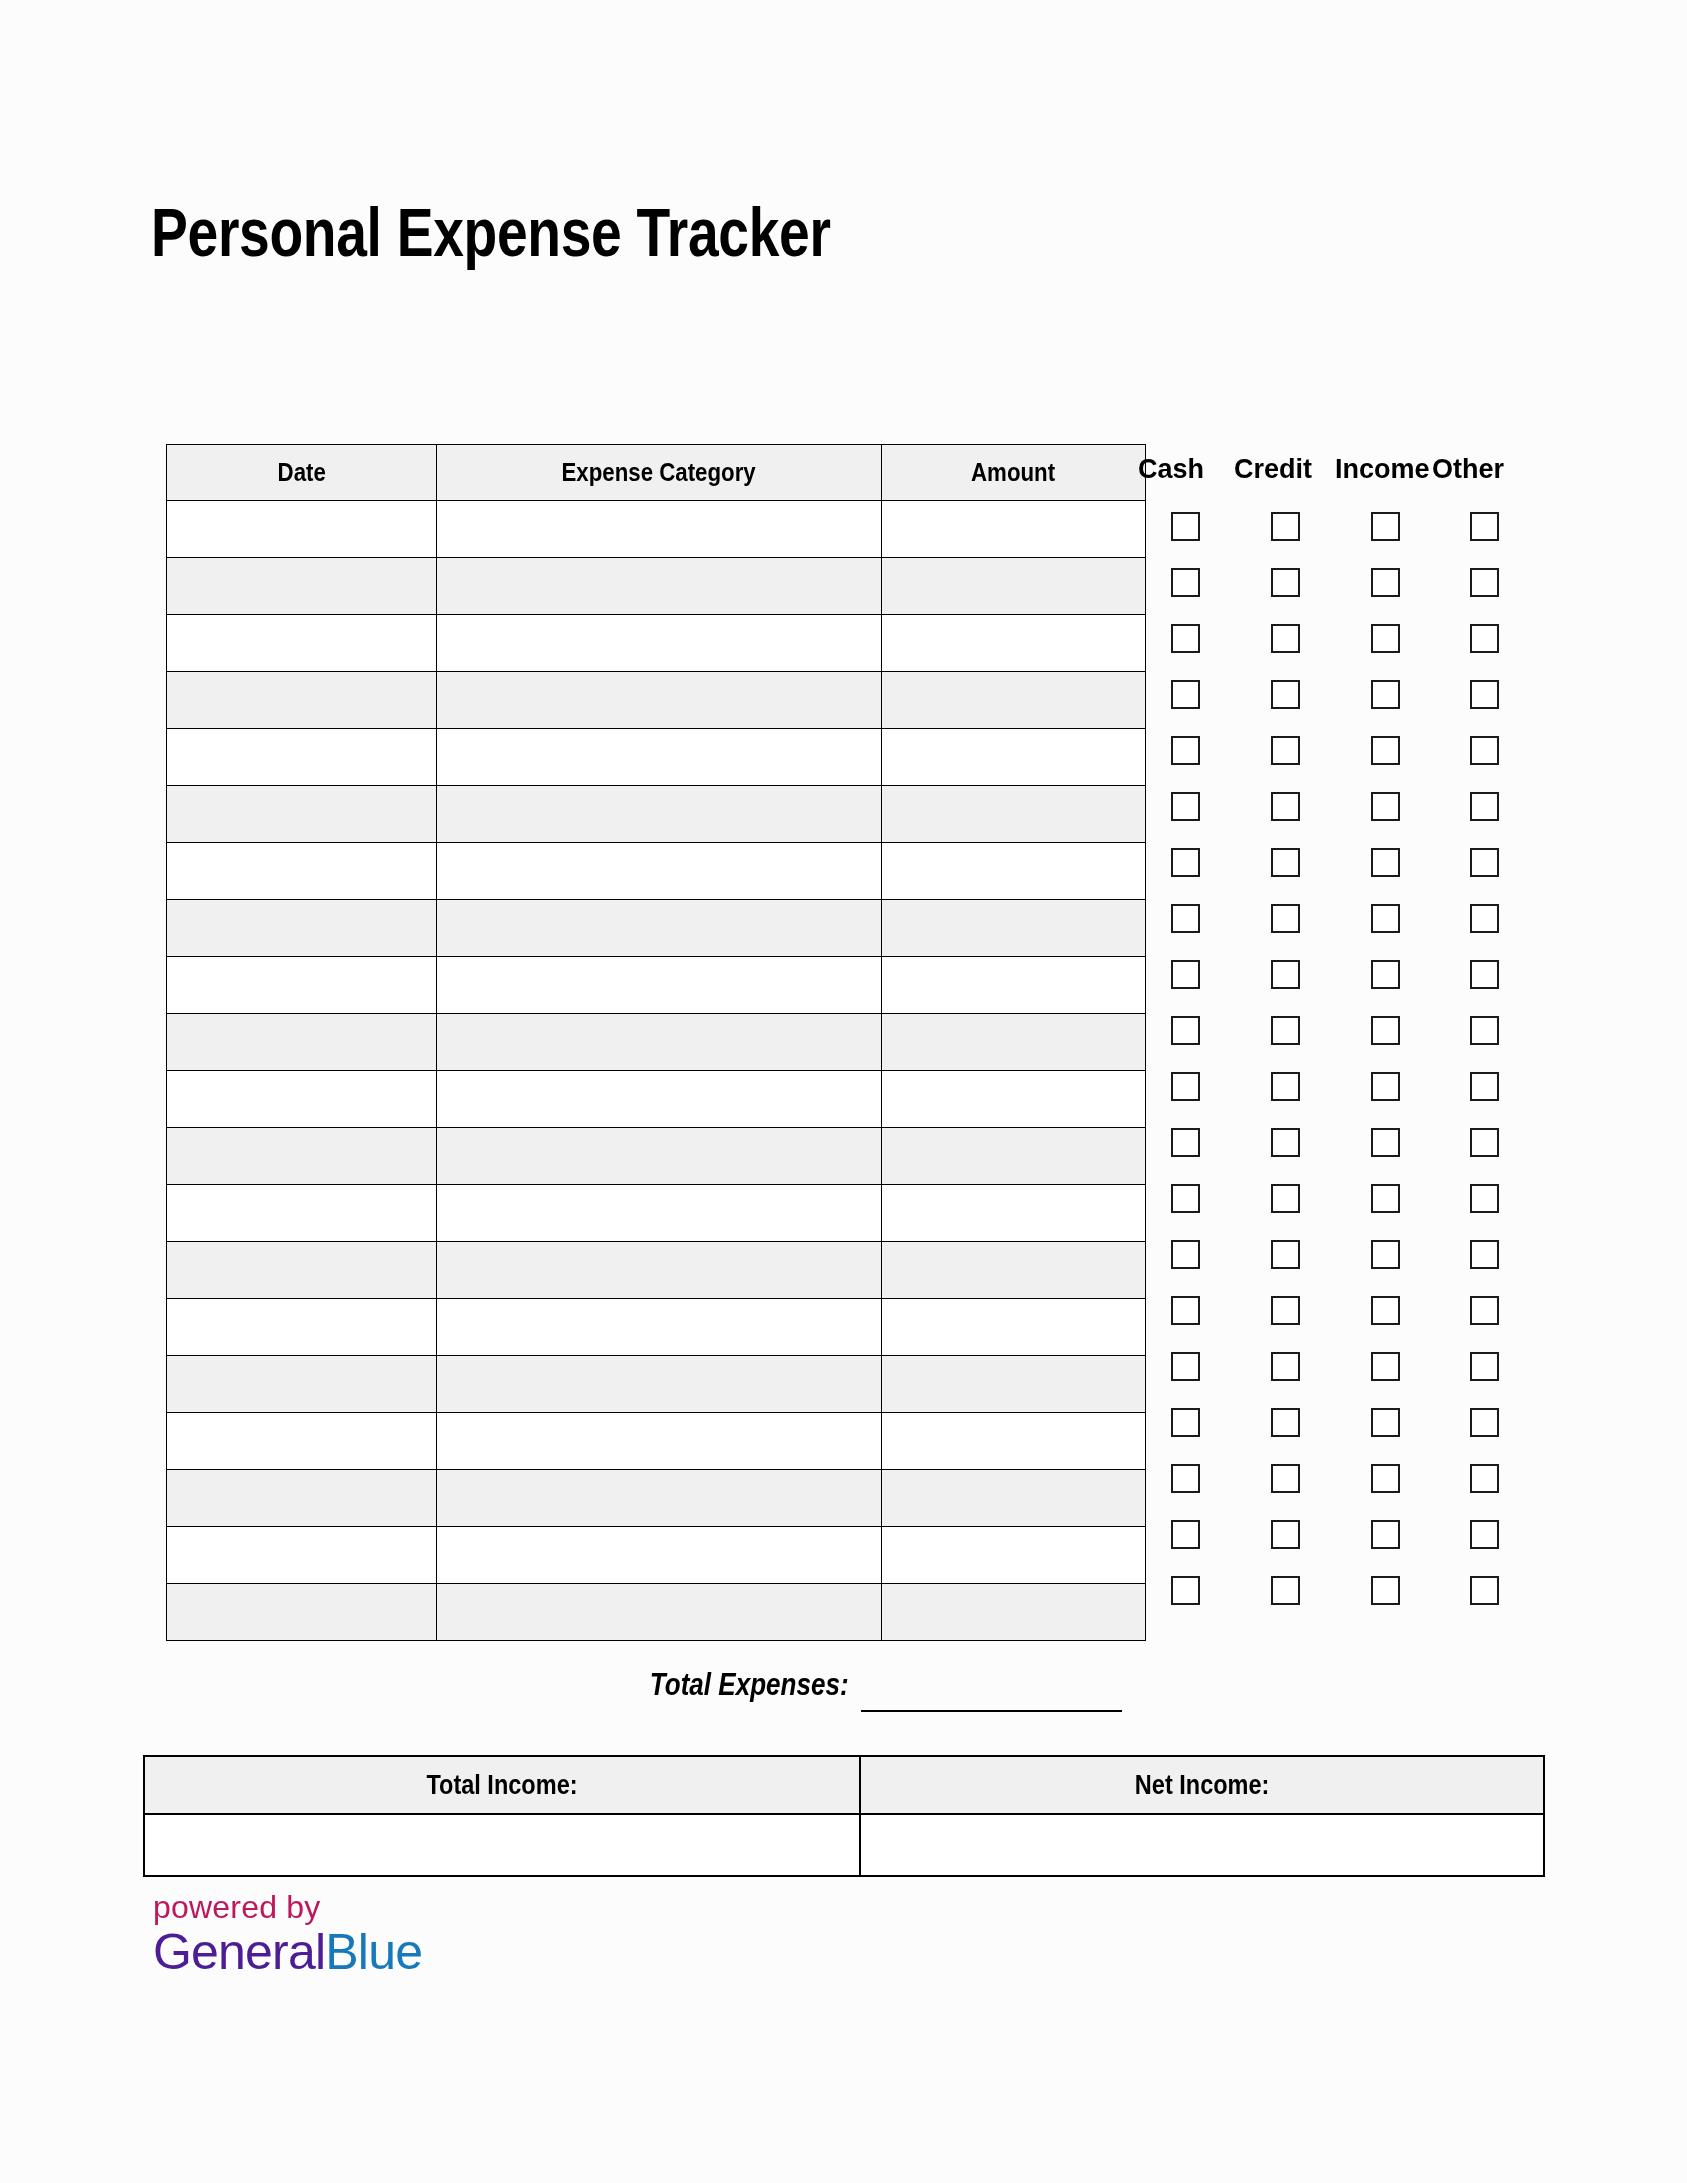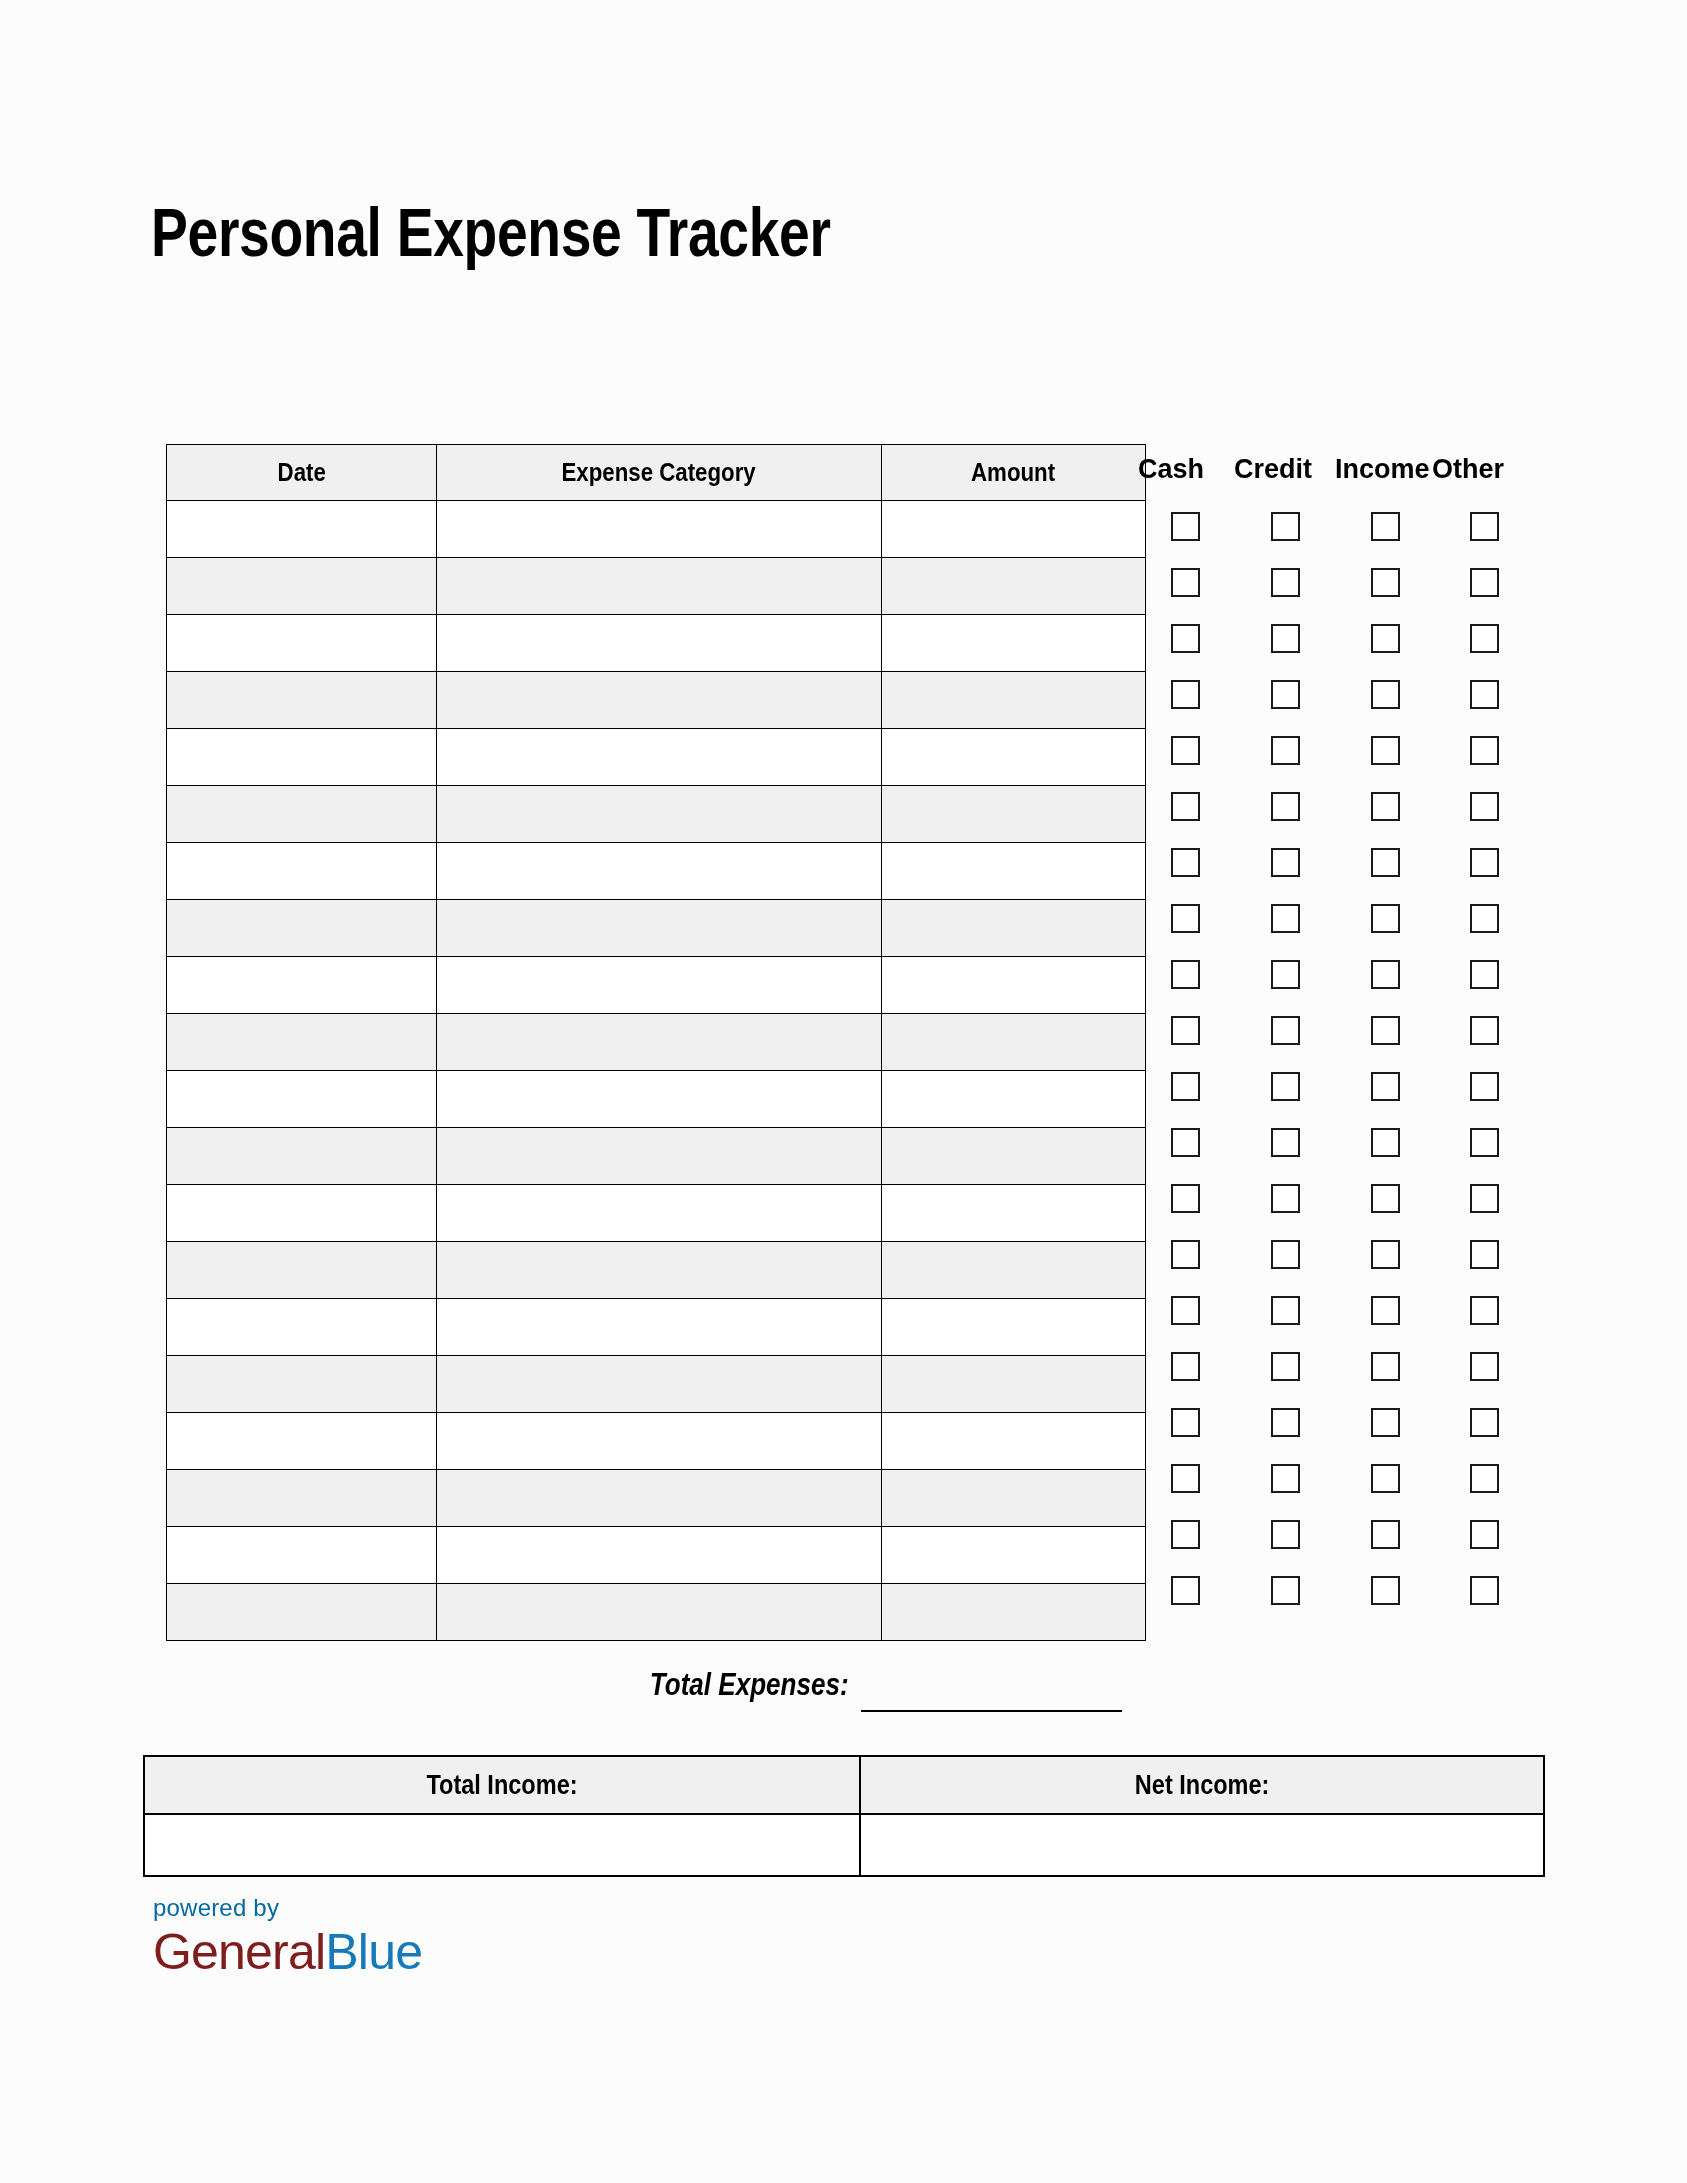--- a/index.html
+++ b/index.html
@@ -200,32 +200,32 @@
   .inc-c0 { width: 716px; }
   .inc-c1 { width: 684px; }
 
   
   .logo {
     position: absolute;
     left: 153px;
     top: 1892px;
   }
   .logo-powered {
-    font-size: 24px;
-    color: #0369a1;
+    font-size: 32px;
+    color: #be185d;
     line-height: 31px;
     letter-spacing: 0.2px;
   }
   .logo-name {
     font-size: 50px;
     line-height: 58px;
     letter-spacing: -0.8px;
     white-space: nowrap;
   }
-  .logo-general { color: #7f1d1d; }
+  .logo-general { color: #4c1d95; }
   .logo-blue { color: #1779ba; }
 </style>
 </head>
 <body>
 
 <div class="page">
 
   <div class="title">Personal Expense Tracker</div>
 
 

